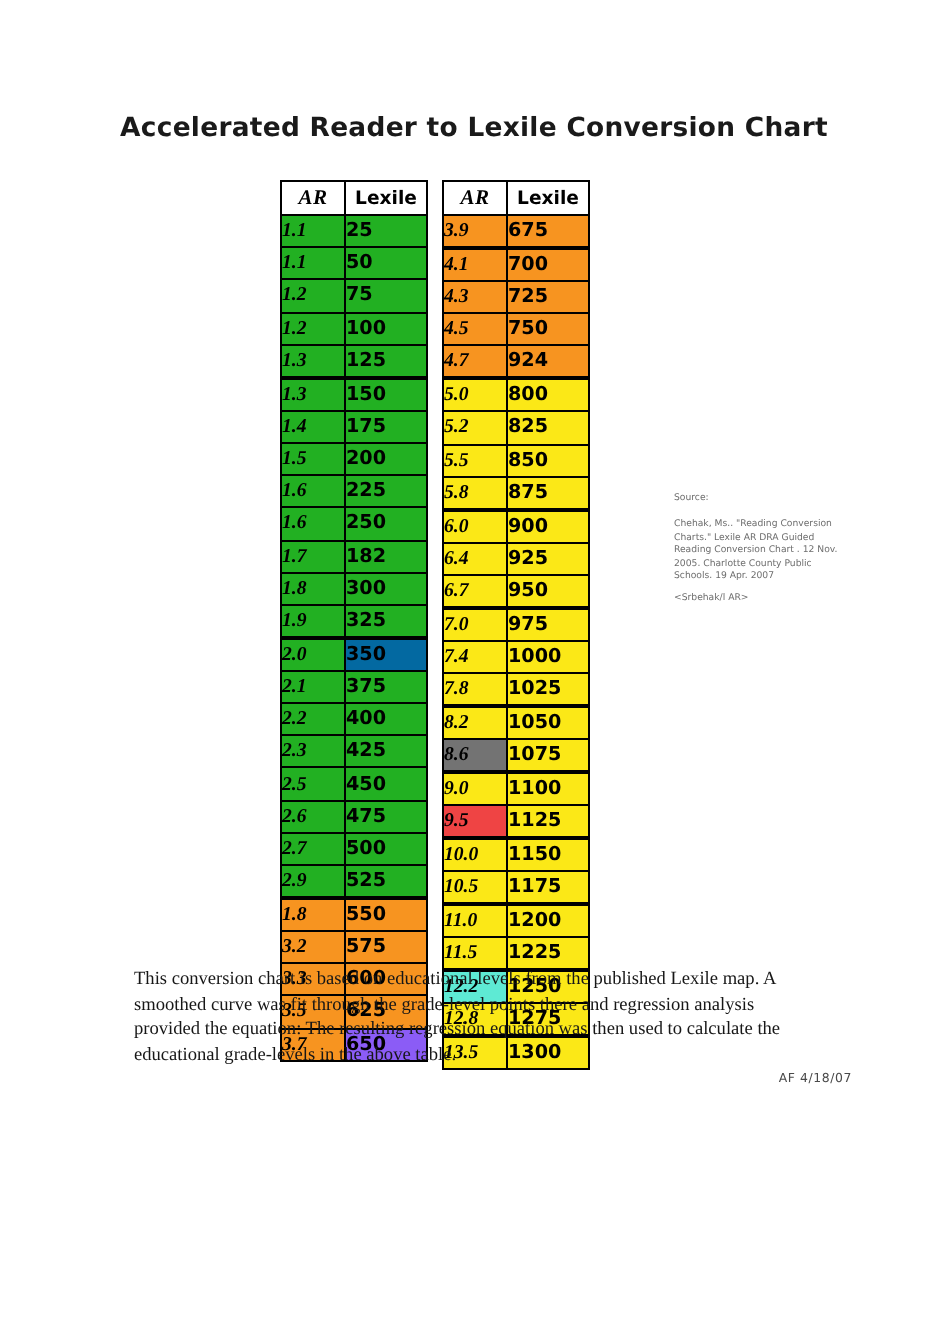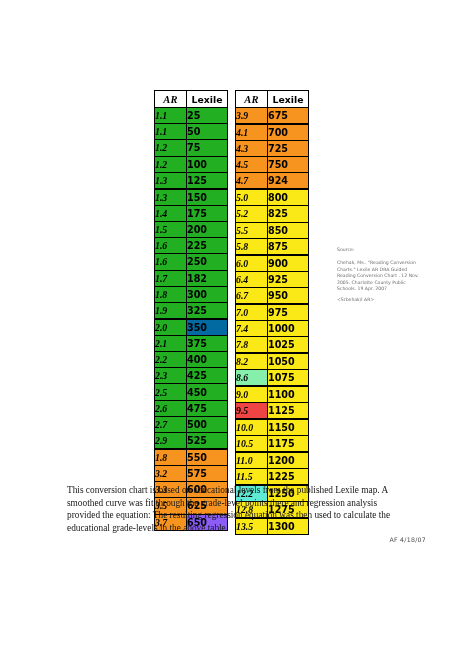--- a/index.html
+++ b/index.html
@@ -18,21 +18,21 @@
     text-align:center;
     font-family:"DejaVu Sans", sans-serif;
     font-size:13.2px;
     font-weight:600;
     letter-spacing:0.15px;
     color:#1a1a1a;
   }
 
   .tables {
     position:absolute;
-    left:154px; top:90px;
+    left:140px; top:90px;
     display:flex;
     align-items:flex-start;
     gap:7px;
   }
 
   table.conv {
     border-collapse:collapse;
     border-spacing:0;
     table-layout:fixed;
   }
@@ -117,20 +117,21 @@
     font-size:6.2px;
     color:#4a4a4a;
     letter-spacing:0.3px;
   }
 </style>
 </head>
 <body>
 
 <div id="page">
 
+  <div class="title">Accelerated Reader to Lexile Conversion Chart</div>
 
   <div class="tables">
 
     <table class="conv">
       <thead>
         <tr>
           <th class="h-ar">AR</th>
           <th class="h-lex">Lexile</th>
         </tr>
       </thead>
@@ -308,21 +309,21 @@
           </tr>
           <tr>
             <td class="c-ar" style="background: rgb(251, 232, 23);">7.8</td>
             <td class="c-lex" style="background: rgb(251, 232, 23);">1025</td>
           </tr>
           <tr class="grp-top">
             <td class="c-ar" style="background: rgb(251, 232, 23);">8.2</td>
             <td class="c-lex" style="background: rgb(251, 232, 23);">1050</td>
           </tr>
           <tr>
-            <td class="c-ar" style="background: #86efac;">8.6</td>
+            <td class="c-ar" style="background: #737373;">8.6</td>
             <td class="c-lex" style="background: rgb(251, 232, 23);">1075</td>
           </tr>
           <tr class="grp-top">
             <td class="c-ar" style="background: rgb(251, 232, 23);">9.0</td>
             <td class="c-lex" style="background: rgb(251, 232, 23);">1100</td>
           </tr>
           <tr>
             <td class="c-ar" style="background: #ef4444;">9.5</td>
             <td class="c-lex" style="background: rgb(251, 232, 23);">1125</td>
           </tr>

